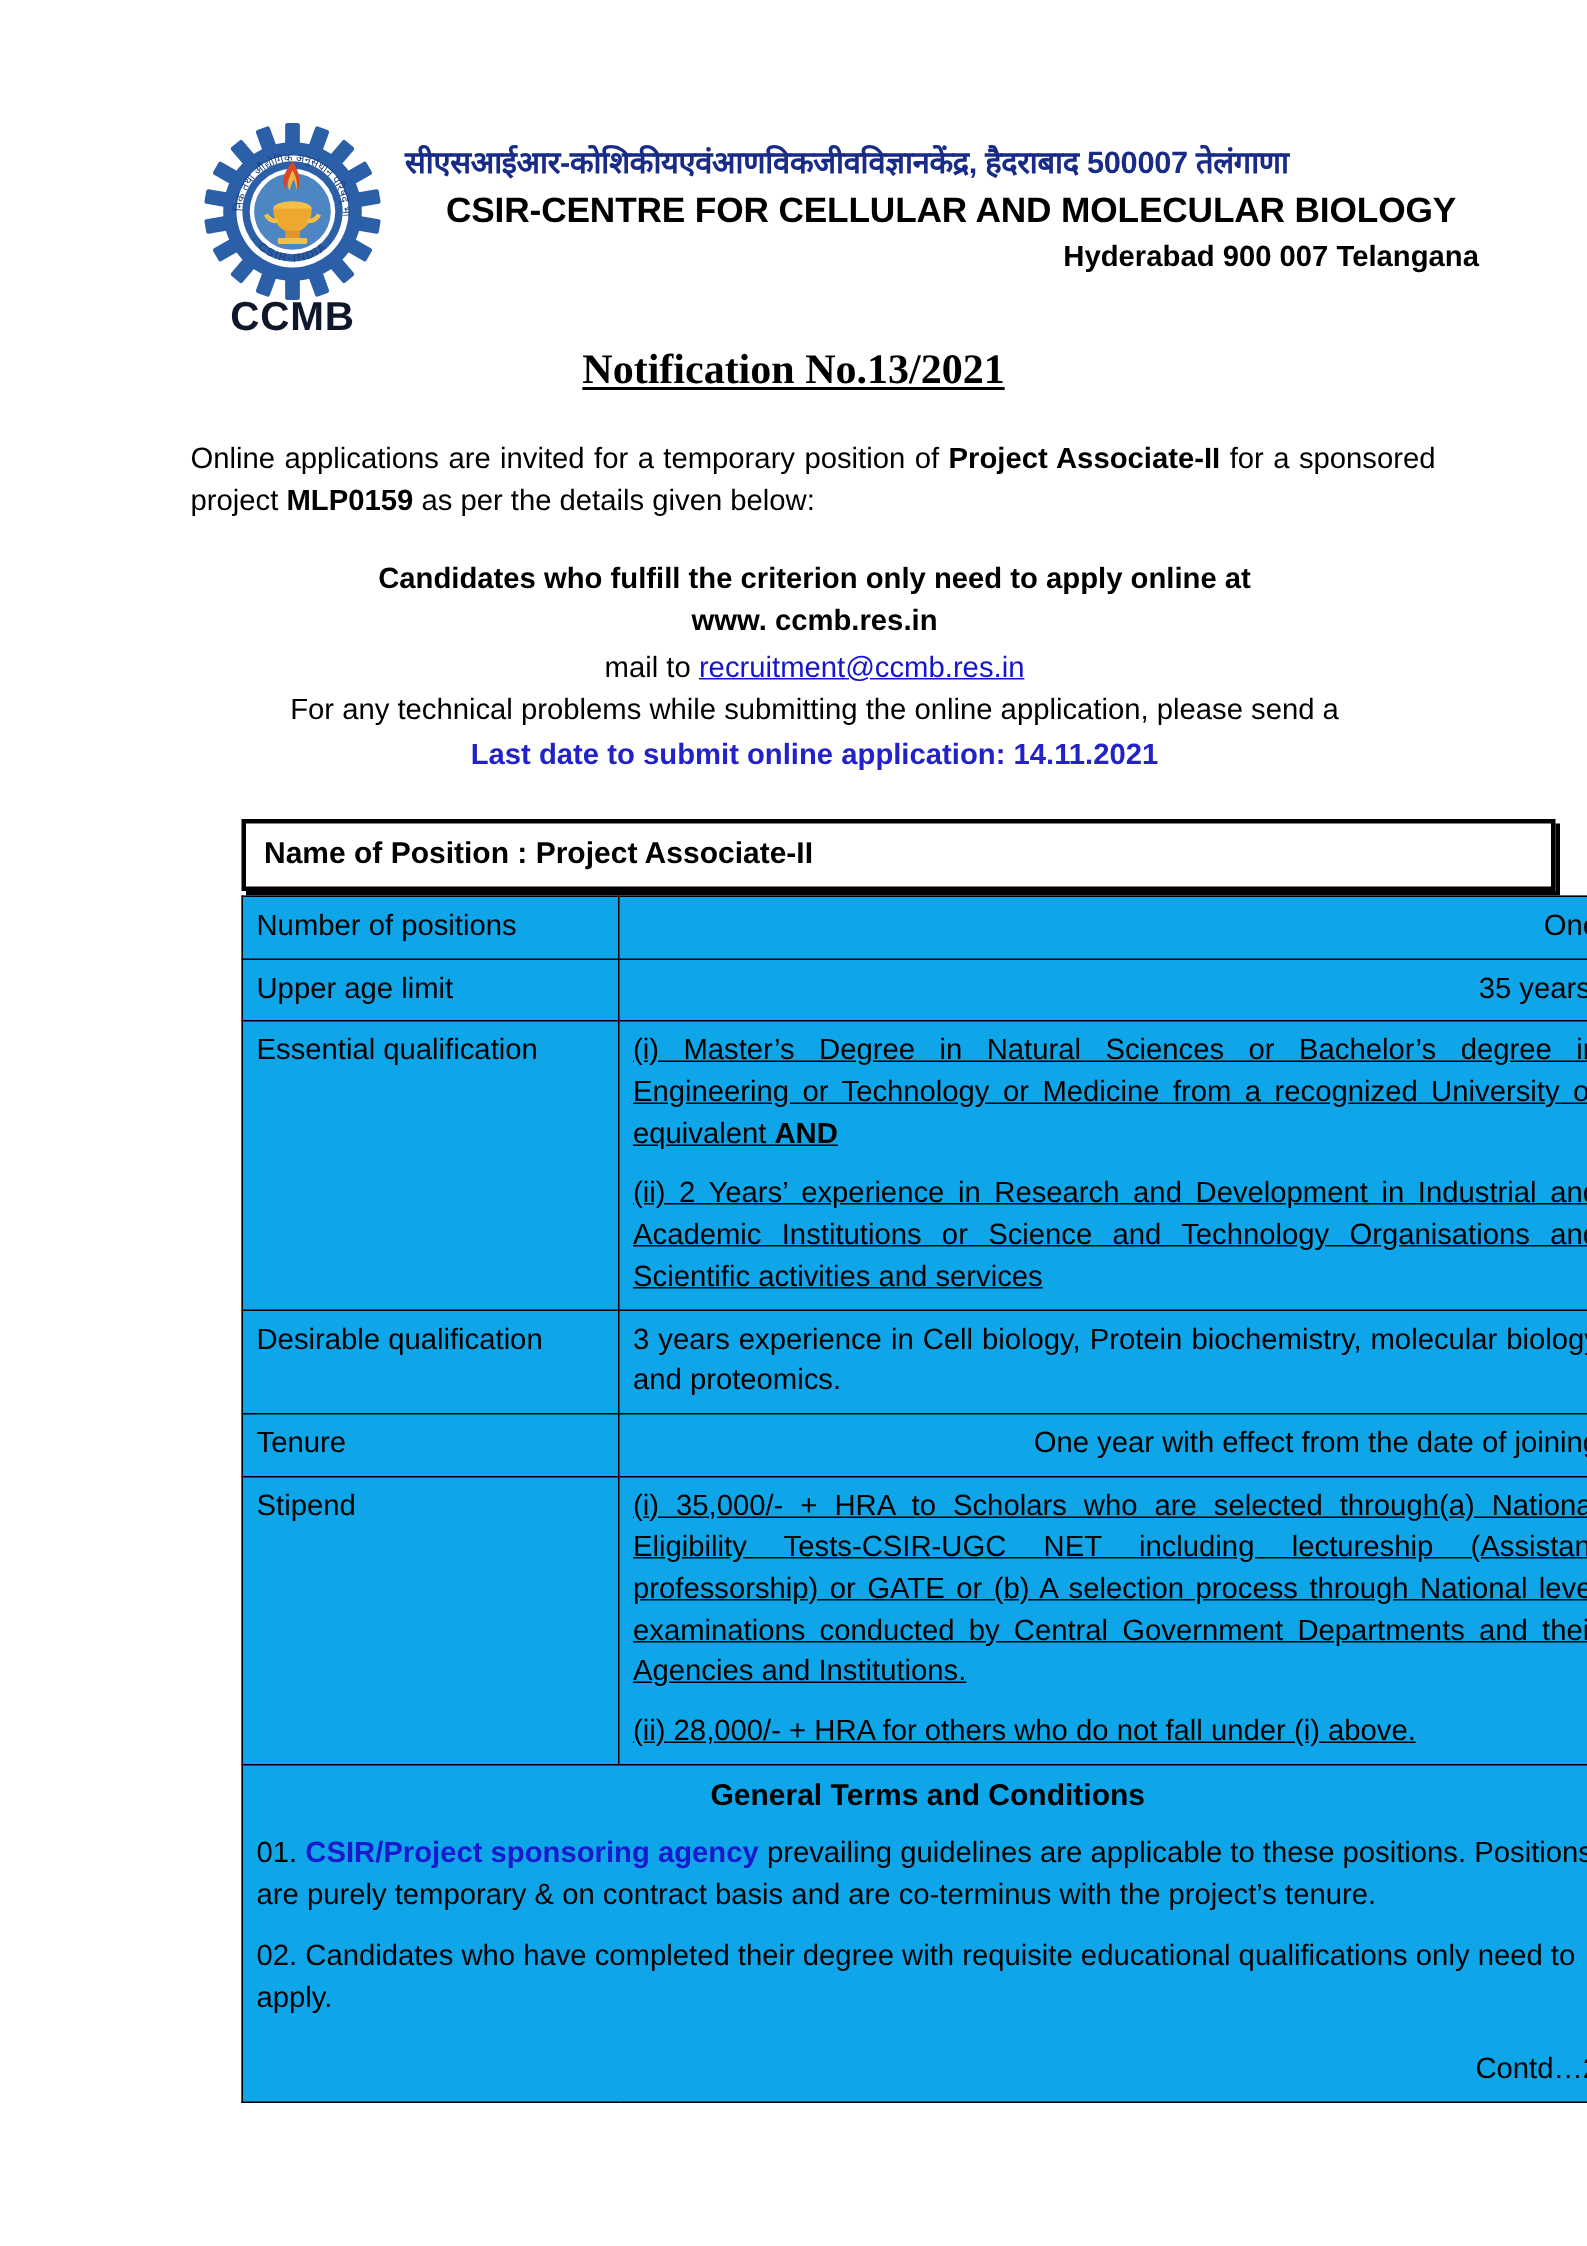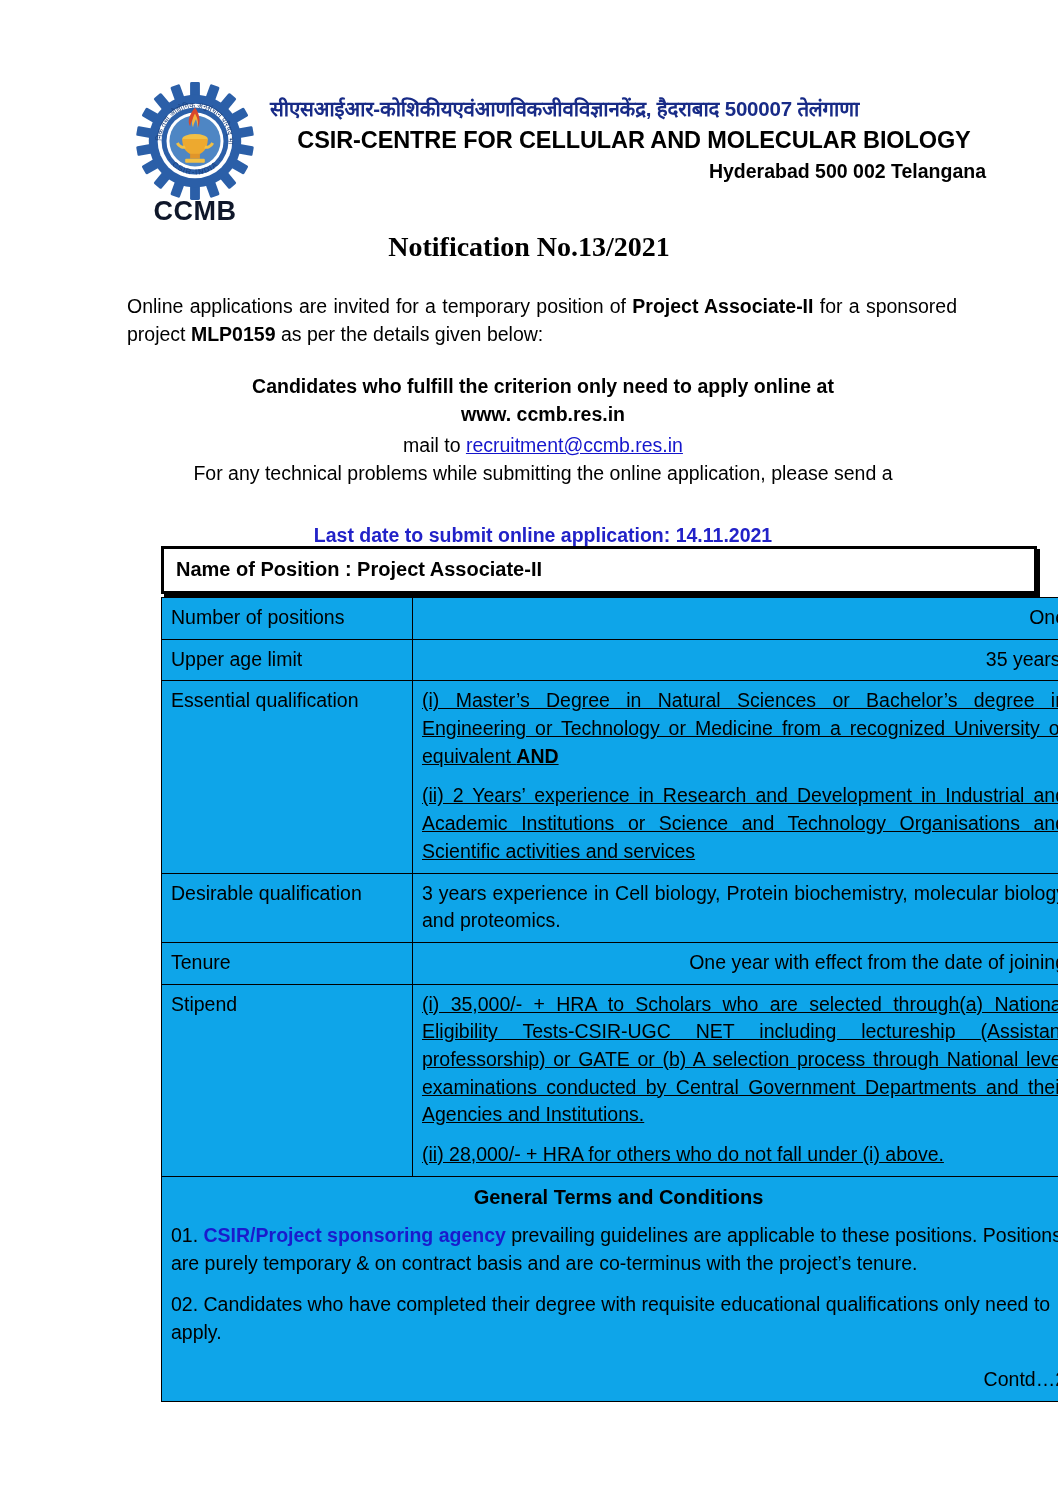--- a/index.html
+++ b/index.html
@@ -90,20 +90,21 @@
     position: absolute;
     left: 0;
     top: 231px;
     width: 1058px;
     text-align: center;
   }
   .notif-title span {
     font-family: "Liberation Serif", serif;
     font-weight: bold;
     font-size: 28px;
+    text-decoration: underline;
     text-underline-offset: 3px;
   }
 
   
   .intro {
     position: absolute;
     left: 127px;
     top: 293px;
     width: 830px;
     font-size: 19.5px;
@@ -134,21 +135,21 @@
     font-size: 19.5px;
     line-height: 1.45;
   }
   .maillink {
     color: #1515CC;
     text-decoration: underline;
   }
   .lastdate {
     position: absolute;
     left: 129px;
-    top: 524px;
+    top: 492px;
     width: 828px;
     text-align: center;
     font-weight: bold;
     font-size: 19.5px;
     color: #2222C8;
   }
 
   
   .tbl-wrap {
     position: absolute;
@@ -282,21 +283,21 @@
           <rect x="55" y="73" width="10" height="5" fill="#E0952A"></rect>
           <rect x="50" y="78" width="20" height="4" rx="1" fill="#F2C045"></rect>
         </g>
       </svg>
       <div class="logo-word">CCMB</div>
     </div>
 
     <div class="header-text">
       <div class="hindi-line">सीएसआईआर-कोशिकीयएवंआणविकजीवविज्ञानकेंद्र, हैदराबाद 500007 तेलंगाणा</div>
       <div class="org-line">CSIR-CENTRE FOR CELLULAR AND MOLECULAR BIOLOGY</div>
-      <div class="city-line">Hyderabad 500 002 Telangana</div>
+      <div class="city-line">Hyderabad 900 007 Telangana</div>
     </div>
   </div>
 
   <div class="notif-title">
     <span>Notification No.13/2021</span>
   </div>
 
   <div class="intro">
     <span>Online applications are invited for a temporary position of </span><b>Project Associate-II</b><span> for a sponsored project </span><b>MLP0159</b><span> as per the details given below:</span>
   </div>

